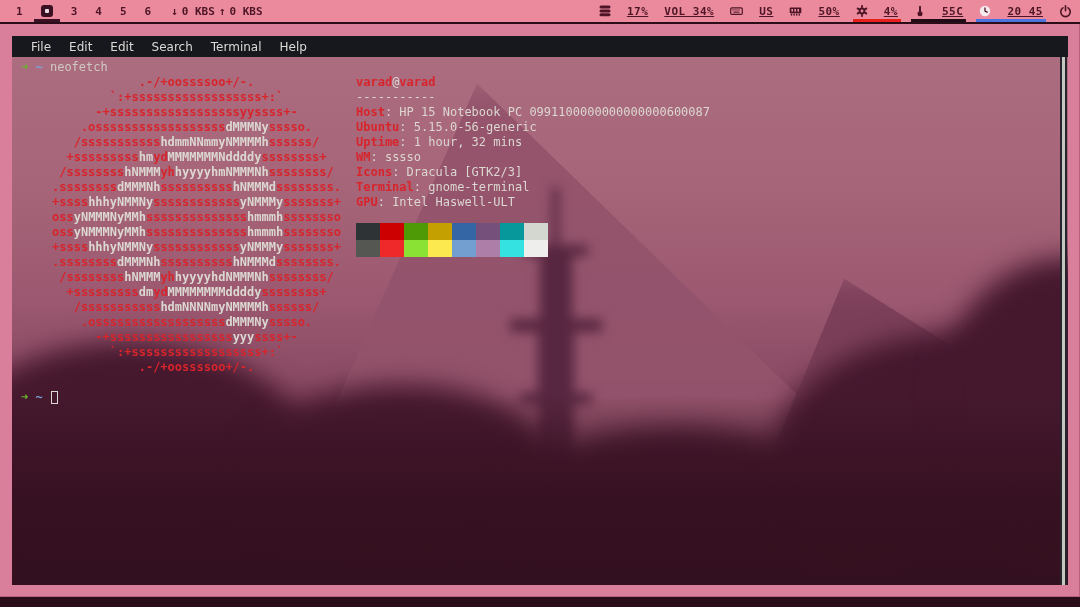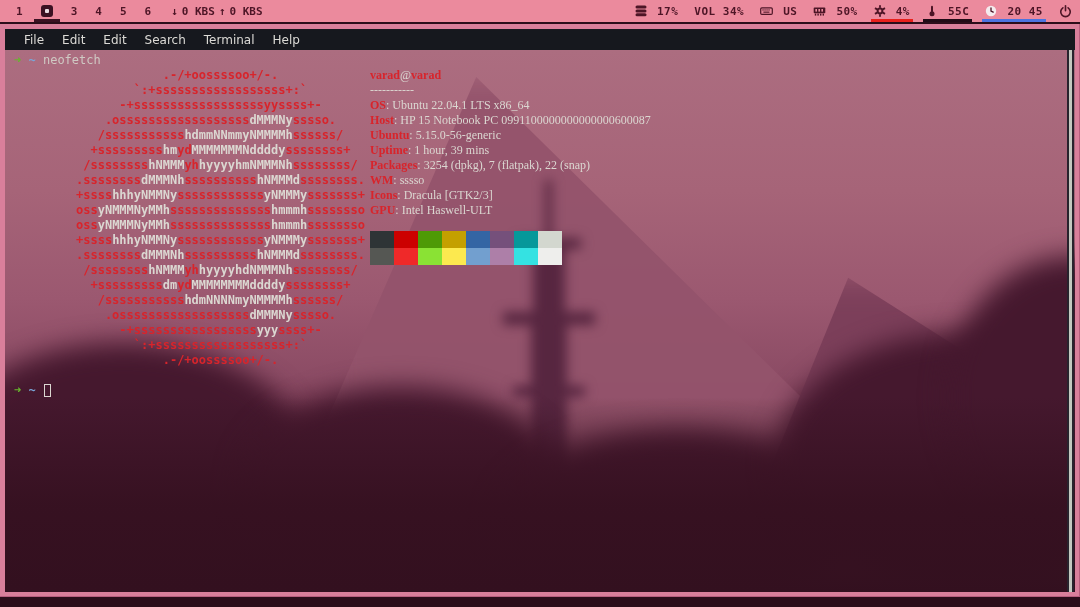--- a/index.html
+++ b/index.html
@@ -10,28 +10,28 @@
     background:#eb8a9d; color:#4d1526; display:flex; align-items:stretch;
     font-family:"DejaVu Sans Mono",monospace; font-size:11px; font-weight:bold;
     padding:0 8px 0 14px; }
   #topbar .left { display:flex; align-items:stretch; gap:18px; }
   #topbar .right { margin-left:auto; display:flex; align-items:stretch; gap:16px; }
   .ws { display:flex; align-items:center; position:relative; padding:0 2px; cursor:default; }
   .ws-activebox { width:12px; height:12px; background:#3a1122; border-radius:3px; position:relative; }
   .ws-activebox::after { content:""; position:absolute; left:4px; top:4px; width:4px; height:4px; background:#e9dce2; border-radius:1px; }
   .ws.active::before { content:""; position:absolute; left:-5px; right:-5px; bottom:0; height:3px; background:#3a1122; }
   #net { display:flex; align-items:center; gap:4px; }
-  .module { display:flex; align-items:center; gap:10px; position:relative; }
+  .module { display:flex; align-items:center; gap:16px; position:relative;text-decoration:underline; }
   .module .mtext { letter-spacing:0.5px; }
   .module svg { display:block; }
   .u-line::after { content:""; position:absolute; left:-3px; right:-3px; bottom:0; height:3px; background:var(--ucolor); }
 
   
   #window { position:absolute; left:0; right:0; top:24px; bottom:10px;
-    background:#d97f9b; padding:5px; box-shadow:inset -1px -1px 0 #b85e7e; }
+    background:#d97f9b; padding:12px; box-shadow:inset -1px -1px 0 #b85e7e; }
   #window-inner { width:100%; height:100%; display:flex; flex-direction:column; }
   #menubar { height:21px; background:#16181e; display:flex; align-items:center;
     color:#dcdad6; font-size:12px; padding-left:10px; flex:none; }
   .menu-item { padding:0 9px; cursor:default; }
 
   
   #terminal { flex:1; position:relative; overflow:hidden; }
   .wp { position:absolute; pointer-events:none; }
   #wp-base { inset:0; background:linear-gradient(180deg,#ac6d80 0%,#a66478 26%,#9b5870 46%,#8c4c65 60%,#6d3049 74%,#4c1c34 87%,#3a1328 100%); }
   #wp-mount1 { left:30%; top:5%; width:54%; height:84%; background:#94546c;
@@ -54,22 +54,22 @@
   #scroll-thumb { position:absolute; top:0; bottom:0; left:2px; width:3px; background:#c4c8c0; }
 
   
   #term-content { position:absolute; inset:0; z-index:3; padding:3px 0 0 9px;
     font-family:"DejaVu Sans Mono",monospace; font-size:12px; line-height:15px; color:#d9d5cf; }
   .tline { white-space:pre; height:15px; }
   .seg-r { color:#d8242b; font-weight:bold; }
   .seg-w { color:#dbd7d1; }
   #ascii-art .seg-w { font-weight:bold; }
   #main-row { display:flex; align-items:flex-start; }
-  #ascii-art { width:292px; margin-left:62px; flex:none; }
-  #info-col { margin-left:2px; flex:none;font-family:Liberation Serif, serif; }
+  #ascii-art { width:292px; margin-left:31px; flex:none; }
+  #info-col { margin-left:12px; flex:none; }
   .p-arrow { color:#68b42e; font-weight:bold; }
   .p-path  { color:#7aa6d8; font-weight:bold; }
   .p-cmd   { color:#cfc9c3; }
   .prompt-line { display:flex; align-items:center; gap:0; height:15px; }
   .prompt-line > span { white-space:pre; }
   #cursor { display:inline-block; width:7px; height:13px; border:1px solid #dbd7d1; margin-left:1px; }
   #palette { margin-top:13px; }
   .prow { display:flex; height:17px; }
   .swatch { width:24px; height:17px; }
   #prompt2 { margin-top:15px; }
@@ -225,27 +225,26 @@
             <span class="p-path">~</span>
             <span> </span>
             <span class="p-cmd">neofetch</span>
           </div>
         <div id="main-row">
           <pre id="ascii-art"><div class="tline"><span class="seg-r">            .-/+oossssoo+/-.</span></div><div class="tline"><span class="seg-r">        `:+ssssssssssssssssss+:`</span></div><div class="tline"><span class="seg-r">      -+ssssssssssssssssssyyssss+-</span></div><div class="tline"><span class="seg-r">    .ossssssssssssssssss</span><span class="seg-w">dMMMNy</span><span class="seg-r">sssso.</span></div><div class="tline"><span class="seg-r">   /sssssssssss</span><span class="seg-w">hdmmNNmmyNMMMMh</span><span class="seg-r">ssssss/</span></div><div class="tline"><span class="seg-r">  +sssssssss</span><span class="seg-w">hm</span><span class="seg-r">yd</span><span class="seg-w">MMMMMMMNddddy</span><span class="seg-r">ssssssss+</span></div><div class="tline"><span class="seg-r"> /ssssssss</span><span class="seg-w">hNMMM</span><span class="seg-r">yh</span><span class="seg-w">hyyyyhmNMMMNh</span><span class="seg-r">ssssssss/</span></div><div class="tline"><span class="seg-r">.ssssssss</span><span class="seg-w">dMMMNh</span><span class="seg-r">ssssssssss</span><span class="seg-w">hNMMMd</span><span class="seg-r">ssssssss.</span></div><div class="tline"><span class="seg-r">+ssss</span><span class="seg-w">hhhyNMMNy</span><span class="seg-r">ssssssssssss</span><span class="seg-w">yNMMMy</span><span class="seg-r">sssssss+</span></div><div class="tline"><span class="seg-r">oss</span><span class="seg-w">yNMMMNyMMh</span><span class="seg-r">ssssssssssssss</span><span class="seg-w">hmmmh</span><span class="seg-r">ssssssso</span></div><div class="tline"><span class="seg-r">oss</span><span class="seg-w">yNMMMNyMMh</span><span class="seg-r">ssssssssssssss</span><span class="seg-w">hmmmh</span><span class="seg-r">ssssssso</span></div><div class="tline"><span class="seg-r">+ssss</span><span class="seg-w">hhhyNMMNy</span><span class="seg-r">ssssssssssss</span><span class="seg-w">yNMMMy</span><span class="seg-r">sssssss+</span></div><div class="tline"><span class="seg-r">.ssssssss</span><span class="seg-w">dMMMNh</span><span class="seg-r">ssssssssss</span><span class="seg-w">hNMMMd</span><span class="seg-r">ssssssss.</span></div><div class="tline"><span class="seg-r"> /ssssssss</span><span class="seg-w">hNMMM</span><span class="seg-r">yh</span><span class="seg-w">hyyyyhdNMMMNh</span><span class="seg-r">ssssssss/</span></div><div class="tline"><span class="seg-r">  +sssssssss</span><span class="seg-w">dm</span><span class="seg-r">yd</span><span class="seg-w">MMMMMMMMddddy</span><span class="seg-r">ssssssss+</span></div><div class="tline"><span class="seg-r">   /sssssssssss</span><span class="seg-w">hdmNNNNmyNMMMMh</span><span class="seg-r">ssssss/</span></div><div class="tline"><span class="seg-r">    .ossssssssssssssssss</span><span class="seg-w">dMMMNy</span><span class="seg-r">sssso.</span></div><div class="tline"><span class="seg-r">      -+sssssssssssssssss</span><span class="seg-w">yyy</span><span class="seg-r">ssss+-</span></div><div class="tline"><span class="seg-r">        `:+ssssssssssssssssss+:`</span></div><div class="tline"><span class="seg-r">            .-/+oossssoo+/-.</span></div></pre>
           <div id="info-col">
             <div id="info-lines">
                 <div class="tline"><span class="seg-r">varad</span><span class="seg-w">@</span><span class="seg-r">varad</span></div>
                 <div class="tline"><span class="seg-w">-----------</span></div>
-                <div class="tline"><span class="seg-r">OS</span><span class="seg-w">: Ubuntu 22.04.1 LTS x86_64</span></div>
                 <div class="tline"><span class="seg-r">Host</span><span class="seg-w">: HP 15 Notebook PC 0991100000000000000600087</span></div>
                 <div class="tline"><span class="seg-r">Ubuntu</span><span class="seg-w">: 5.15.0-56-generic</span></div>
-                <div class="tline"><span class="seg-r">Uptime</span><span class="seg-w">: 1 hour, 39 mins</span></div>
-                <div class="tline"><span class="seg-r">Packages</span><span class="seg-w">: 3254 (dpkg), 7 (flatpak), 22 (snap)</span></div>
+                <div class="tline"><span class="seg-r">Uptime</span><span class="seg-w">: 1 hour, 32 mins</span></div>
                 <div class="tline"><span class="seg-r">WM</span><span class="seg-w">: sssso</span></div>
                 <div class="tline"><span class="seg-r">Icons</span><span class="seg-w">: Dracula [GTK2/3]</span></div>
+                <div class="tline"><span class="seg-r">Terminal</span><span class="seg-w">: gnome-terminal</span></div>
                 <div class="tline"><span class="seg-r">GPU</span><span class="seg-w">: Intel Haswell-ULT</span></div>
               </div>
             <div id="palette">
               <div class="prow" id="prow1">
                   <div class="swatch" style="background: rgb(46, 52, 54);"></div>
                   <div class="swatch" style="background: rgb(204, 0, 0);"></div>
                   <div class="swatch" style="background: rgb(78, 154, 6);"></div>
                   <div class="swatch" style="background: rgb(196, 160, 0);"></div>
                   <div class="swatch" style="background: rgb(52, 101, 164);"></div>
                   <div class="swatch" style="background: rgb(117, 80, 123);"></div>

